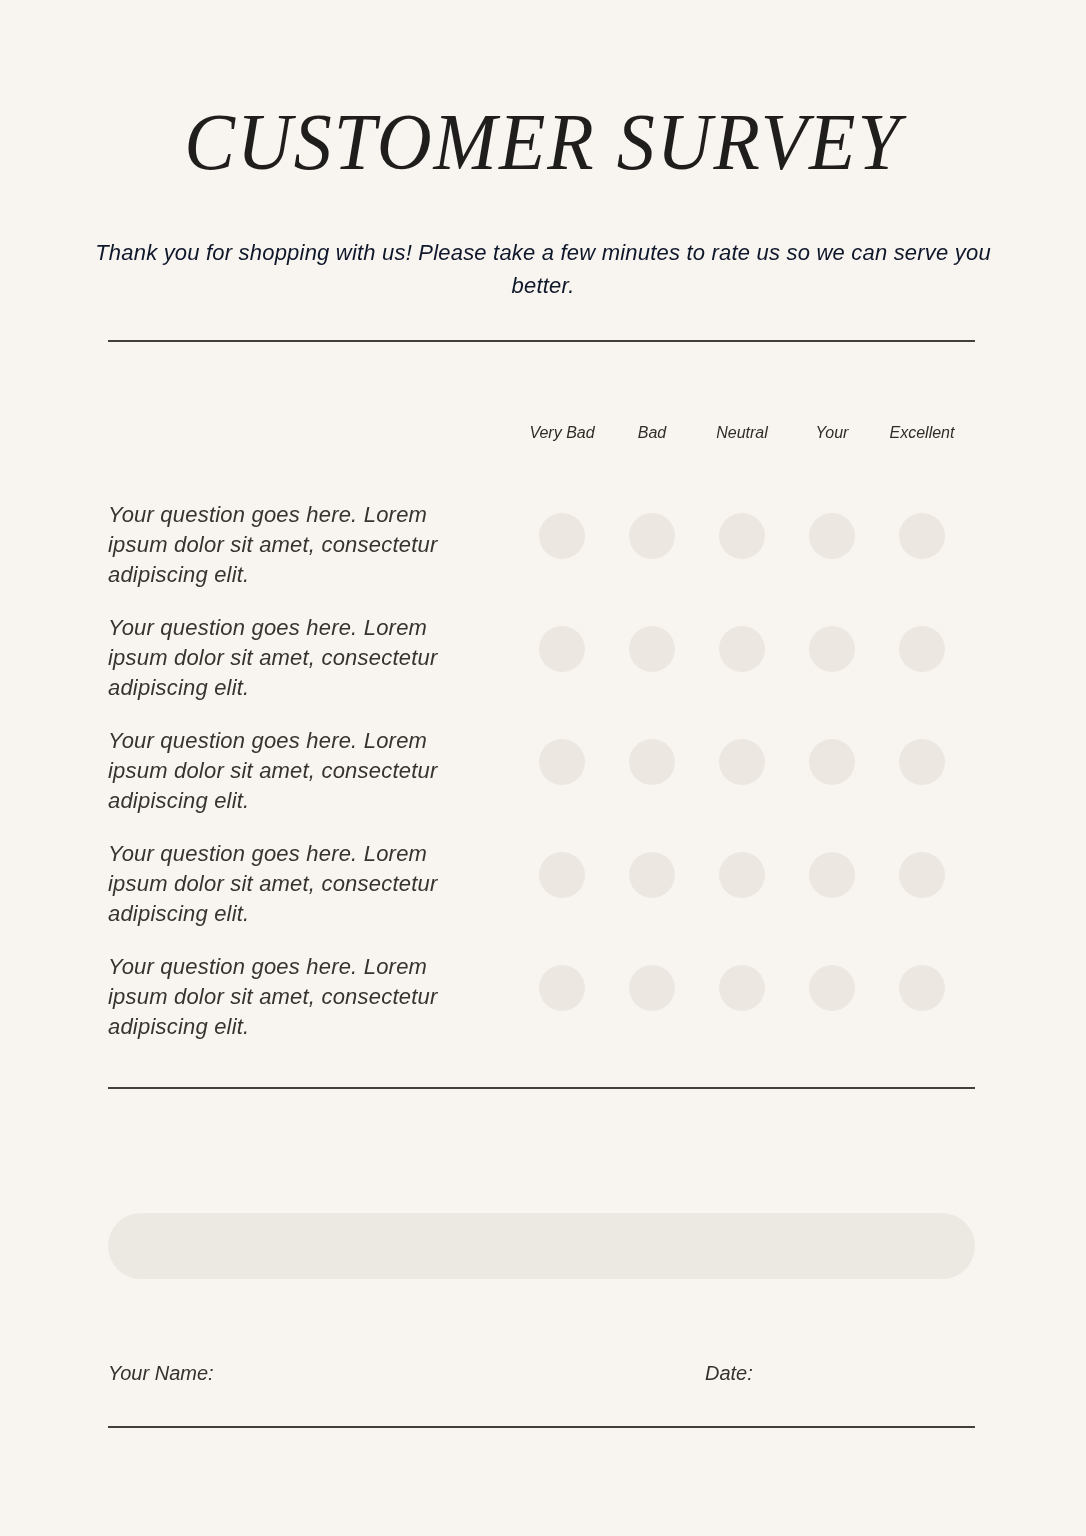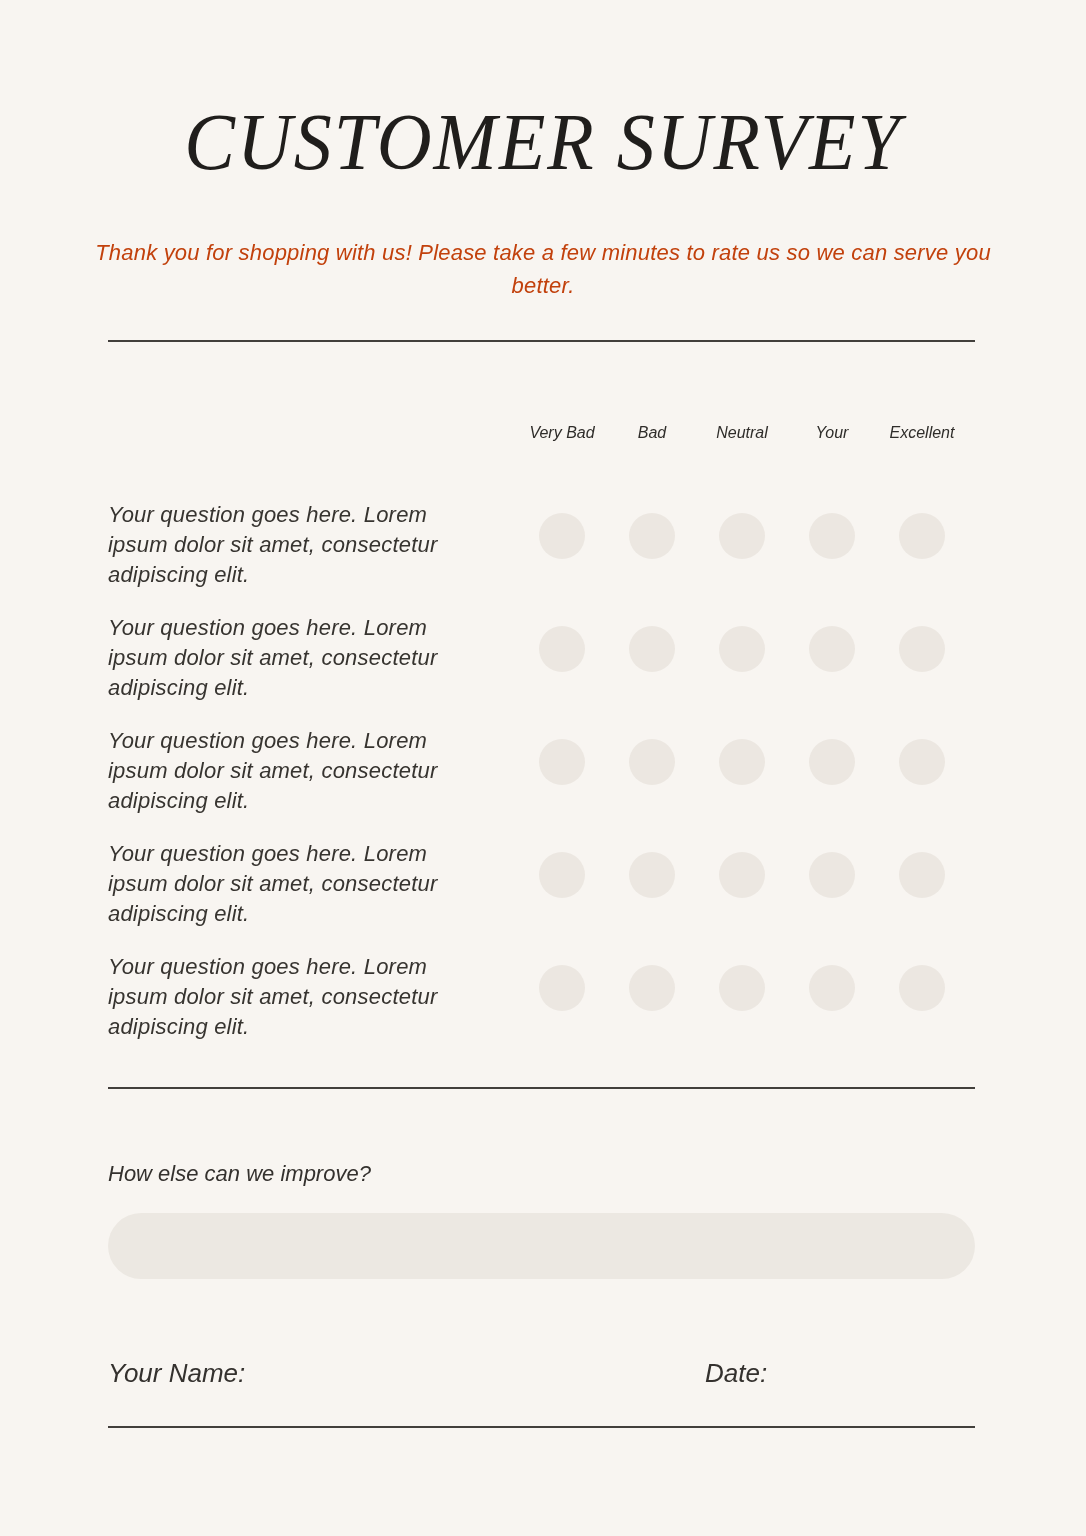--- a/index.html
+++ b/index.html
@@ -36,21 +36,21 @@
 
   
   .subtitle {
     position: absolute;
     top: 236px;
     left: 93px;
     width: 900px;
     text-align: center;
     font-size: 22px;
     line-height: 33px;
-    color: #c2410c;
+    color: #0f172a;
     letter-spacing: 0.2px;
   }
 
   
   .divider {
     position: absolute;
     left: 108px;
     width: 867px;
     height: 2px;
     background: #423f3c;
@@ -129,21 +129,21 @@
     height: 66px;
     border-radius: 33px;
     background: #ece8e2;
     cursor: text;
   }
 
   
   .name-label, .date-label {
     position: absolute;
     top: 1358px;
-    font-size: 26px;
+    font-size: 20px;
     line-height: 30px;
     color: #34312e;
   }
   .name-label { left: 108px; }
   .date-label { left: 705px; }
 </style>
 </head>
 <body>
 
 <div class="page">
@@ -253,21 +253,20 @@
           <div class="dot" role="radio" aria-label="Good"></div>
         </div>
         <div class="dot-cell">
           <div class="dot" role="radio" aria-label="Excellent"></div>
         </div>
       </div>
     </div>
 
   <div class="divider divider-2"></div>
 
-  <p class="improve-label">How else can we improve?</p>
 
   <div class="improve-input" role="textbox" aria-label="How else can we improve?"></div>
 
   <span class="name-label">Your Name:</span>
   <span class="date-label">Date:</span>
 
   <div class="divider divider-3"></div>
 
 </div>
 

